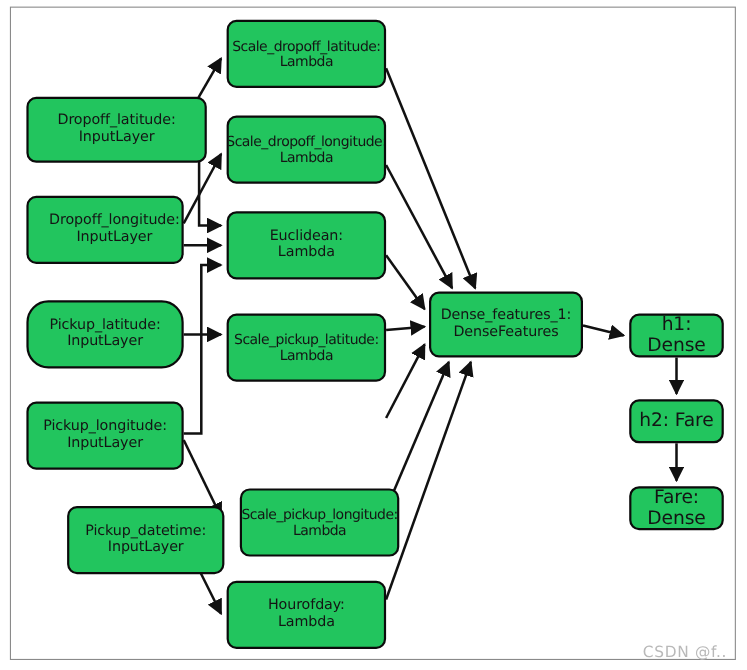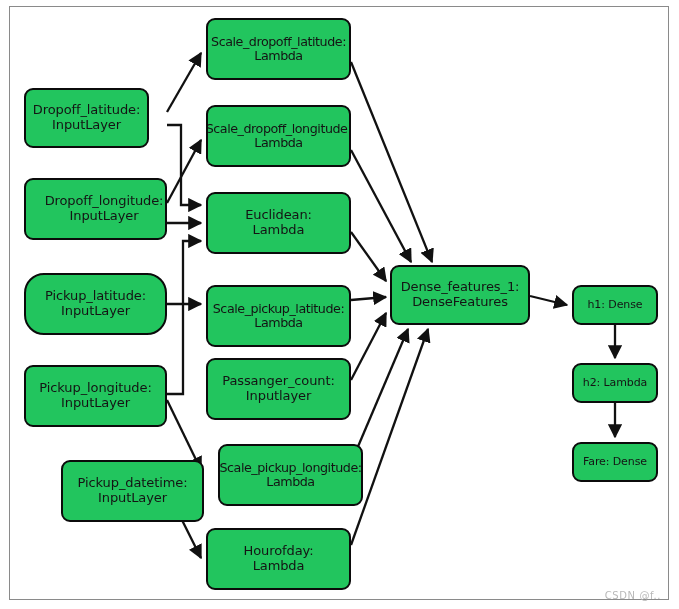--- a/index.html
+++ b/index.html
@@ -33,26 +33,26 @@
     justify-content:center;
     text-align:center;
     color:#141414;
     line-height:1.12;
     letter-spacing:-0.1px;
     font-size:13px;
     padding:0 3px;
     white-space:pre-line;
     overflow:hidden;
   }
-  .node.small{font-size:11px;}
+  .node.small{font-size:17px;}
   .node.tight{font-size:12.7px;letter-spacing:-0.45px;}
   #watermark{
     position:absolute;
     right:18px;bottom:8px;
-    font-size:10px;
+    font-size:14px;
     color:#b9b9b9;
     letter-spacing:0.6px;
     font-family:"DejaVu Sans","Liberation Sans",sans-serif;
   }
 </style>
 </head>
 <body>
 
 <div id="canvas">
   <div id="frame"></div>
@@ -88,47 +88,45 @@
       <path d="M 351 380 L 386 313"></path>
       <path d="M 351 463 L 408 329"></path>
       <path d="M 351 545 L 428 329"></path>
 
       <path d="M 530 296 L 567 305"></path>
       <path d="M 615 325 L 615 358"></path>
       <path d="M 615 403 L 615 437"></path>
     </g>
   </svg>
 
-  <div class="node" style="left:24px;top:88px;width:125px;height:60px;text-align:center;">Dropoff_latitude:
+  <div class="node" style="left:24px;top:88px;width:164px;height:60px;text-align:center;">Dropoff_latitude:
 InputLayer</div>
   <div class="node" style="left:24px;top:178px;width:143px;height:62px;padding-left:20px;">Dropoff_longitude:
 InputLayer</div>
   <div class="node" style="left:24px;top:273px;width:143px;height:62px;border-radius:20px;">Pickup_latitude:
 InputLayer</div>
   <div class="node" style="left:24px;top:365px;width:143px;height:62px;">Pickup_longitude:
 InputLayer</div>
   <div class="node" style="left:24px;top:460px;width:143px;height:62px;margin-left:37px;">Pickup_datetime:
 InputLayer</div>
 
   <div class="node tight" style="left:206px;top:18px;width:145px;height:62px;">Scale_dropoff_latitude:
 Lambda</div>
   <div class="node tight" style="left:206px;top:105px;width:145px;height:62px;">Scale_dropoff_longitude:
 Lambda</div>
   <div class="node" style="left:206px;top:192px;width:145px;height:62px;">Euclidean:
 Lambda</div>
   <div class="node tight" style="left:206px;top:274px;width:145px;height:62px;margin-top:11px;">Scale_pickup_latitude:
 Lambda</div>
-  <div class="node" style="left:206px;top:358px;width:145px;height:62px;">Passanger_count:
-Inputlayer</div>
   <div class="node tight" style="left:206px;top:444px;width:145px;height:62px;margin-left:12px;">Scale_pickup_longitude:
 Lambda</div>
   <div class="node" style="left:206px;top:528px;width:145px;height:62px;text-align:center;">Hourofday:
 Lambda</div>
 
   <div class="node" style="left:390px;top:265px;width:140px;height:60px;">Dense_features_1:
 DenseFeatures</div>
 
   <div class="node small" style="left:572px;top:285px;width:86px;height:40px;">h1: Dense</div>
-  <div class="node small" style="left:572px;top:363px;width:86px;height:40px;">h2: Lambda</div>
+  <div class="node small" style="left:572px;top:363px;width:86px;height:40px;">h2: Fare</div>
   <div class="node small" style="left:572px;top:442px;width:86px;height:40px;">Fare: Dense</div>
 
   <div id="watermark">CSDN @f..</div>
 </div>
 
 </body></html>

